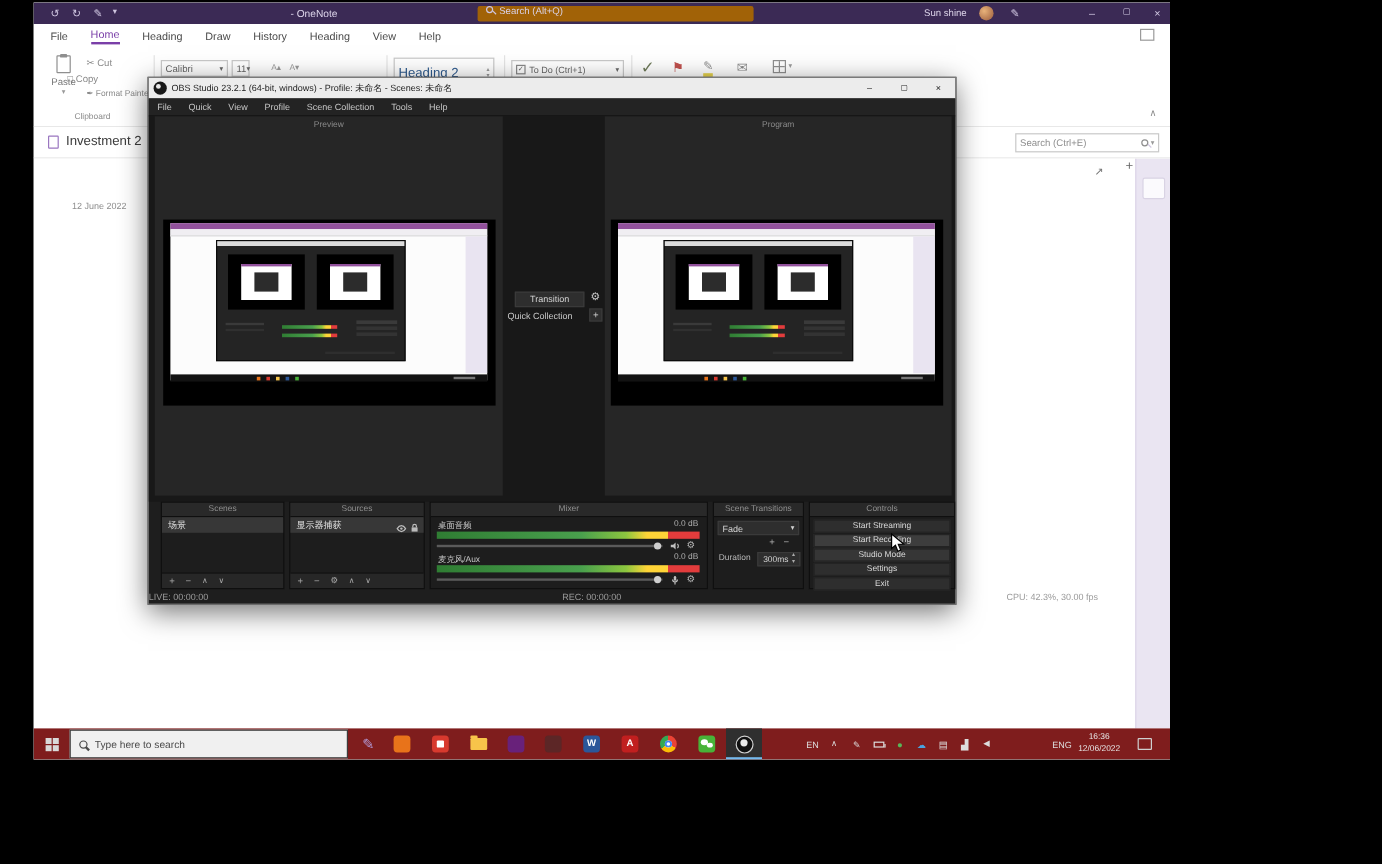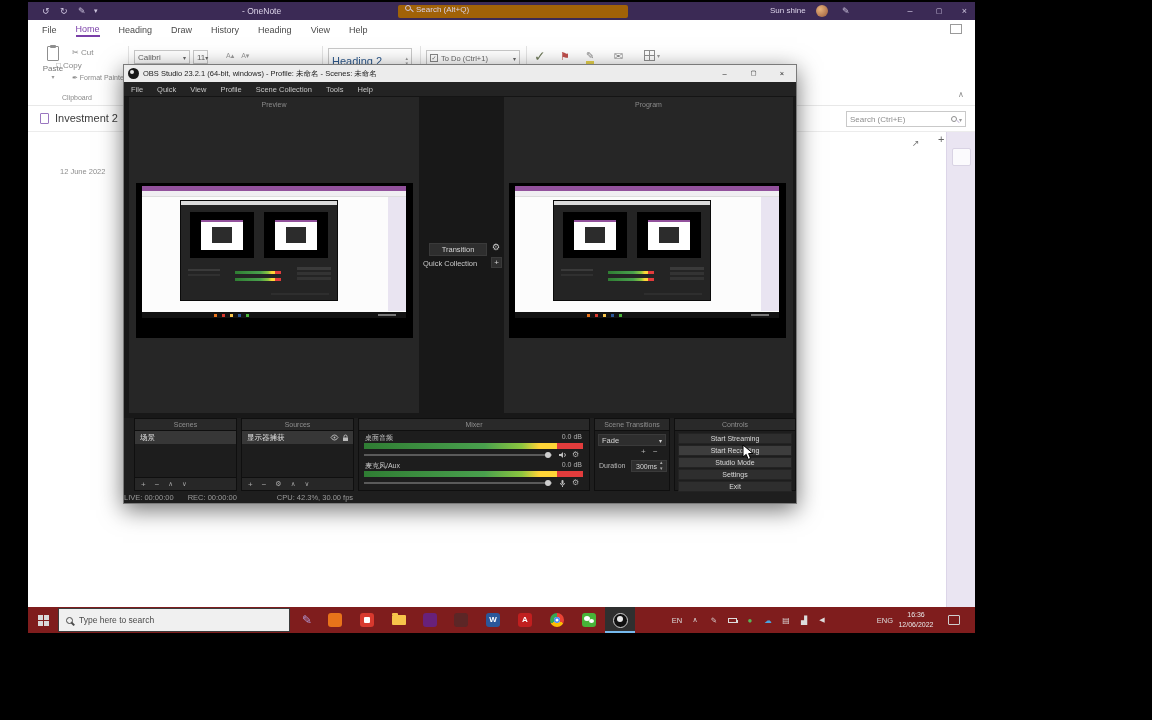--- a/index.html
+++ b/index.html
@@ -292,21 +292,21 @@
       <div class="tb">
         <span>+</span>
         <span>−</span>
         <span style="font-size:6.5px">∧</span>
         <span style="font-size:6.5px">∨</span>
       </div>
     </div>
 
     <div class="t dock" style="left:117px;width:113px">
       <div class="hd">Sources</div>
-      <div class="item" style="display:flex;align-items:center;justify-content:space-between;padding-right:4px">
+      <div class="item" style="display:flex;align-items:flex-end;justify-content:space-between;padding-right:4px">
         <span>显示器捕获</span>
         <span style="display:flex;gap:3px;align-items:center">
           <svg width="9" height="7" viewBox="0 0 9 7">
               <path d="M4.5 1C2.5 1 1 3.5 1 3.5S2.5 6 4.5 6 8 3.5 8 3.5 6.5 1 4.5 1z" fill="none" stroke="#bbb"></path>
               <circle cx="4.5" cy="3.5" r="1" fill="#bbb"></circle>
             </svg>
           <svg width="7" height="8" viewBox="0 0 7 8">
               <rect x="1" y="3.5" width="5" height="3.5" fill="#bbb"></rect>
               <path d="M2 3.5V2.5a1.5 1.5 0 013 0v1" fill="none" stroke="#bbb"></path>
             </svg>
@@ -364,21 +364,21 @@
 
     <div class="t dock" style="left:550px;width:122px">
       <div class="hd">Controls</div>
       <div class="t ctl" style="top:14px">Start Streaming</div>
       <div class="t ctl hov" style="top:26px">Start Recording</div>
       <div class="t ctl act" style="top:38px">Studio Mode</div>
       <div class="t ctl" style="top:50px">Settings</div>
       <div class="t ctl" style="top:62px">Exit</div>
     </div>
 
-    <div class="t" style="left:0;top:426px;width:799px;height:13px;display:flex;justify-content:flex-start;align-items:center;font-size:7.5px;color:#9a9a9a">
+    <div class="t" style="left:0;top:426px;width:799px;height:13px;display:flex;justify-content:space-between;align-items:center;font-size:7.5px;color:#9a9a9a">
       <span style="margin-right:14px">LIVE: 00:00:00</span>
       <span style="margin-right:40px">REC: 00:00:00</span>
       <span style="margin-right:8px">CPU: 42.3%, 30.00 fps</span>
     </div>
   </div>
 
   <div class="t taskbar">
     <div class="t tbi" style="left:0">
         <span class="winlogo">
           <i></i>

